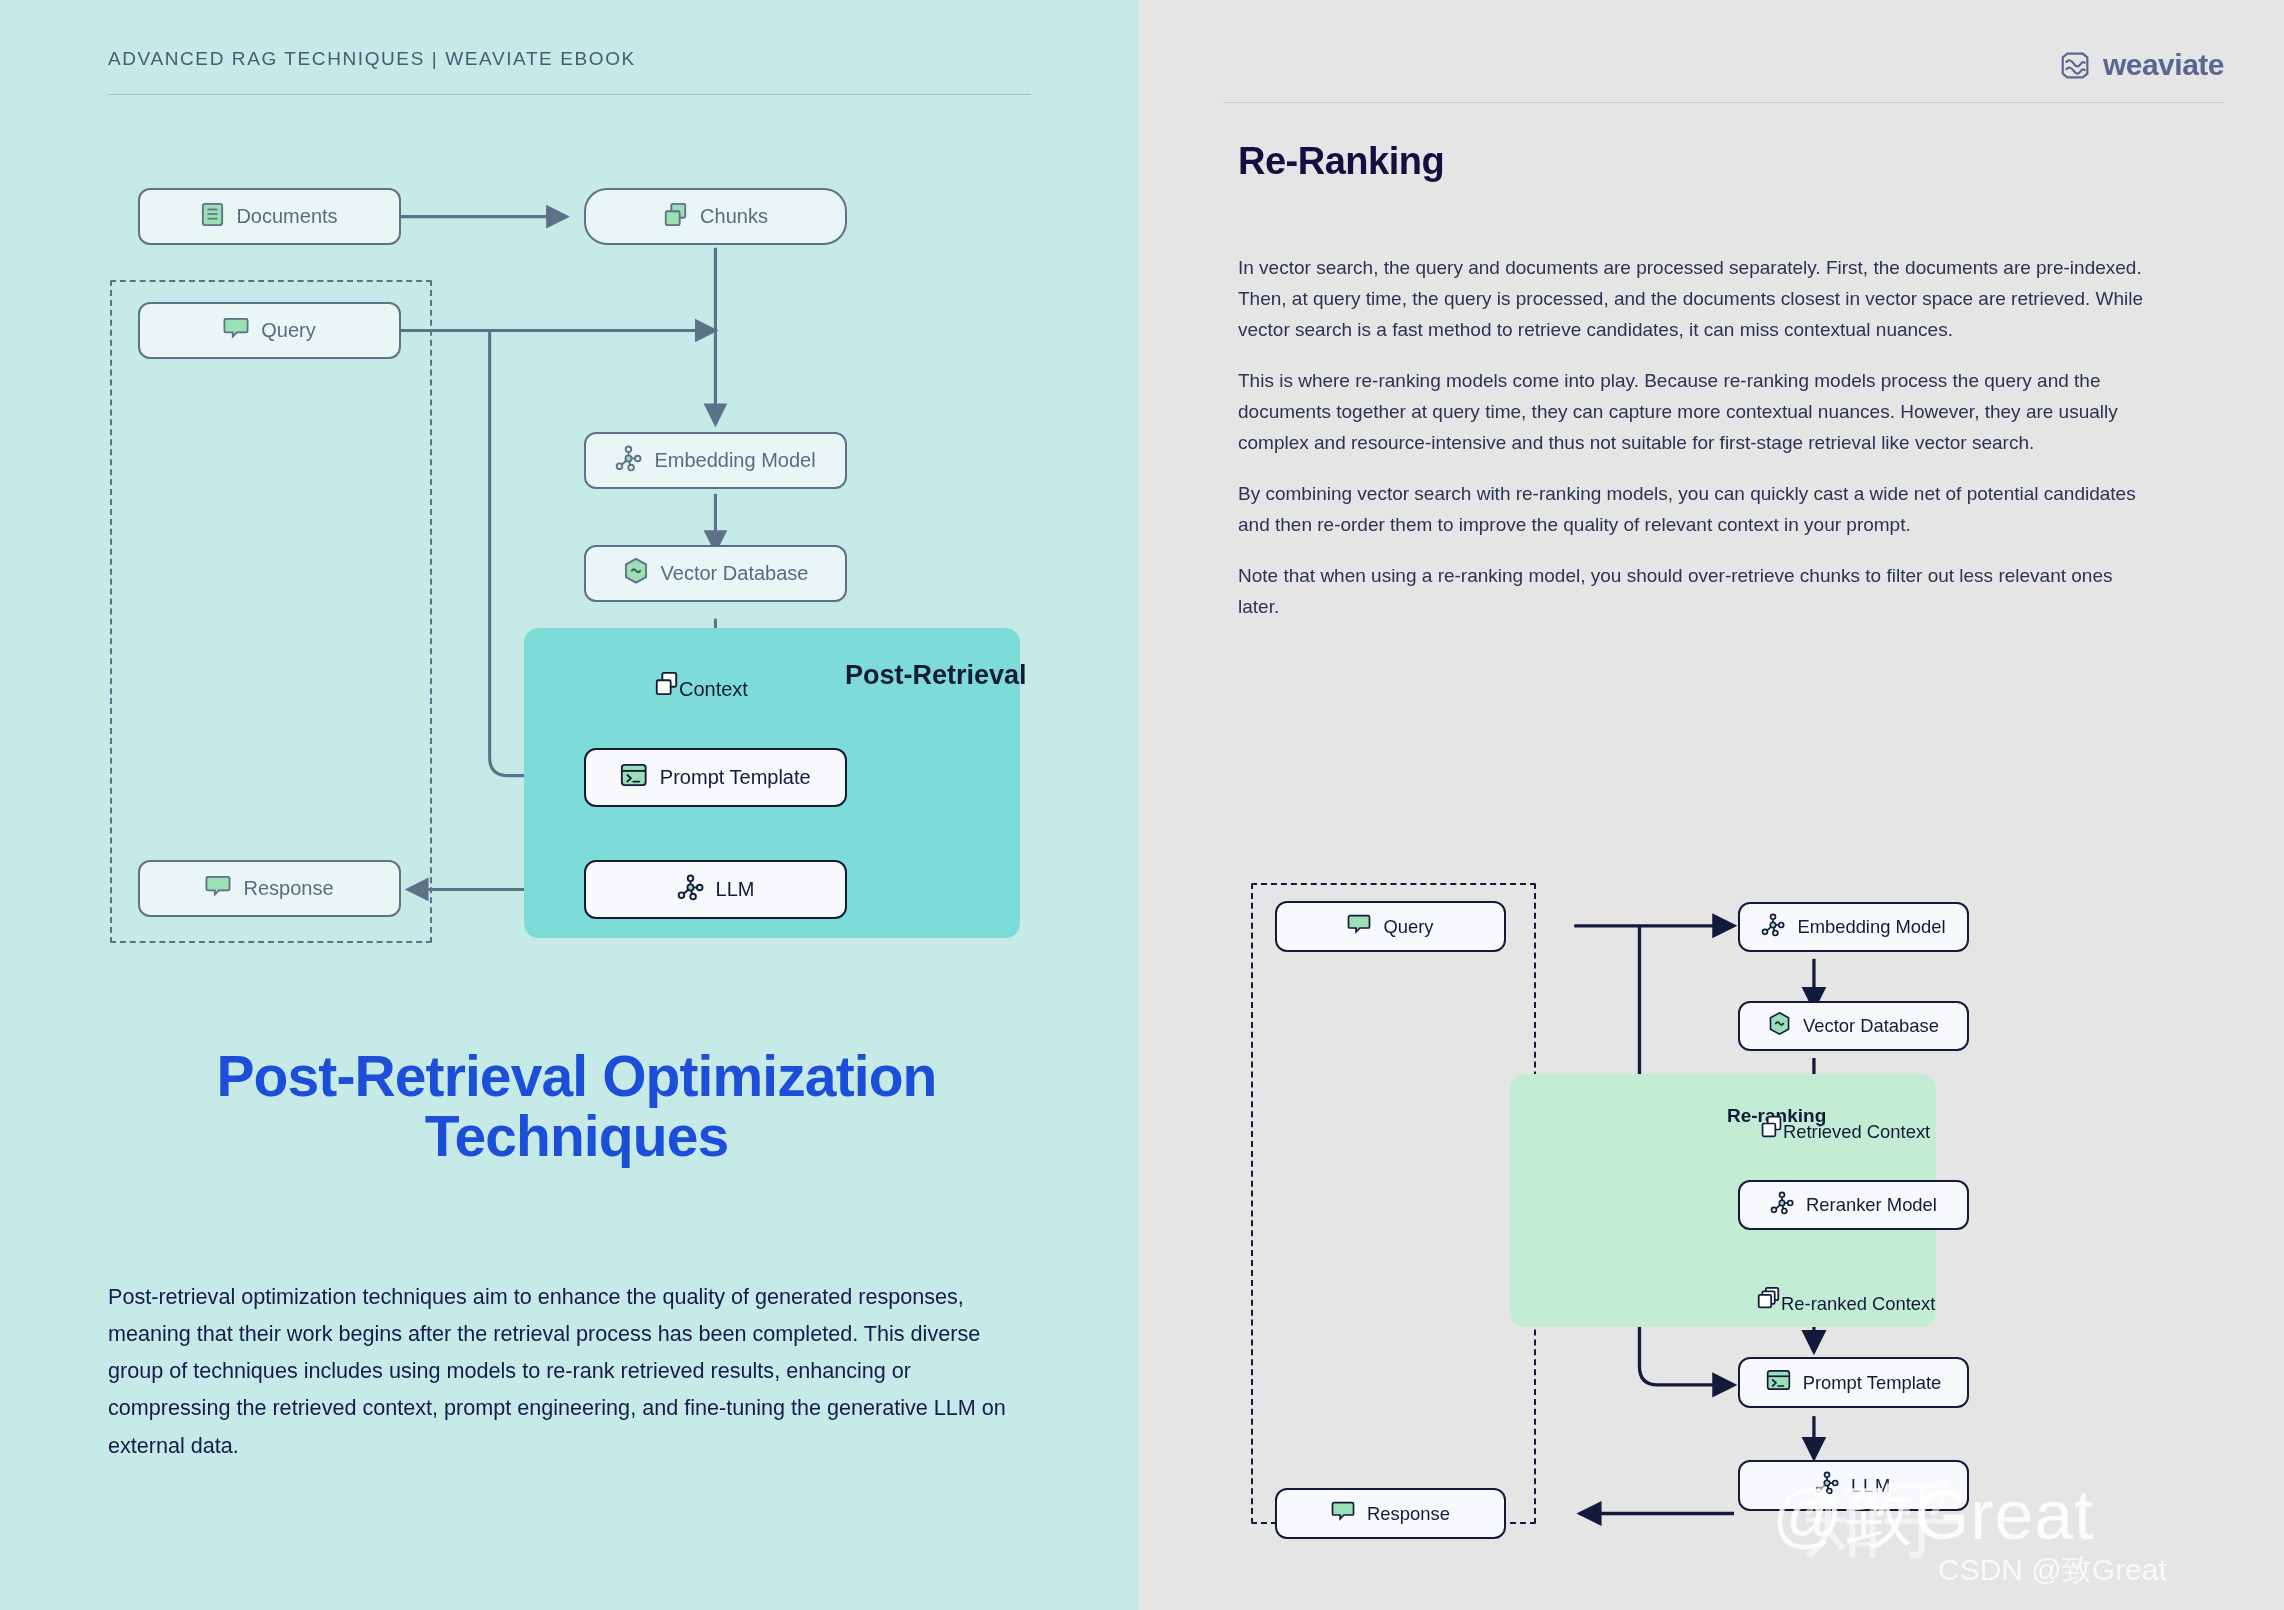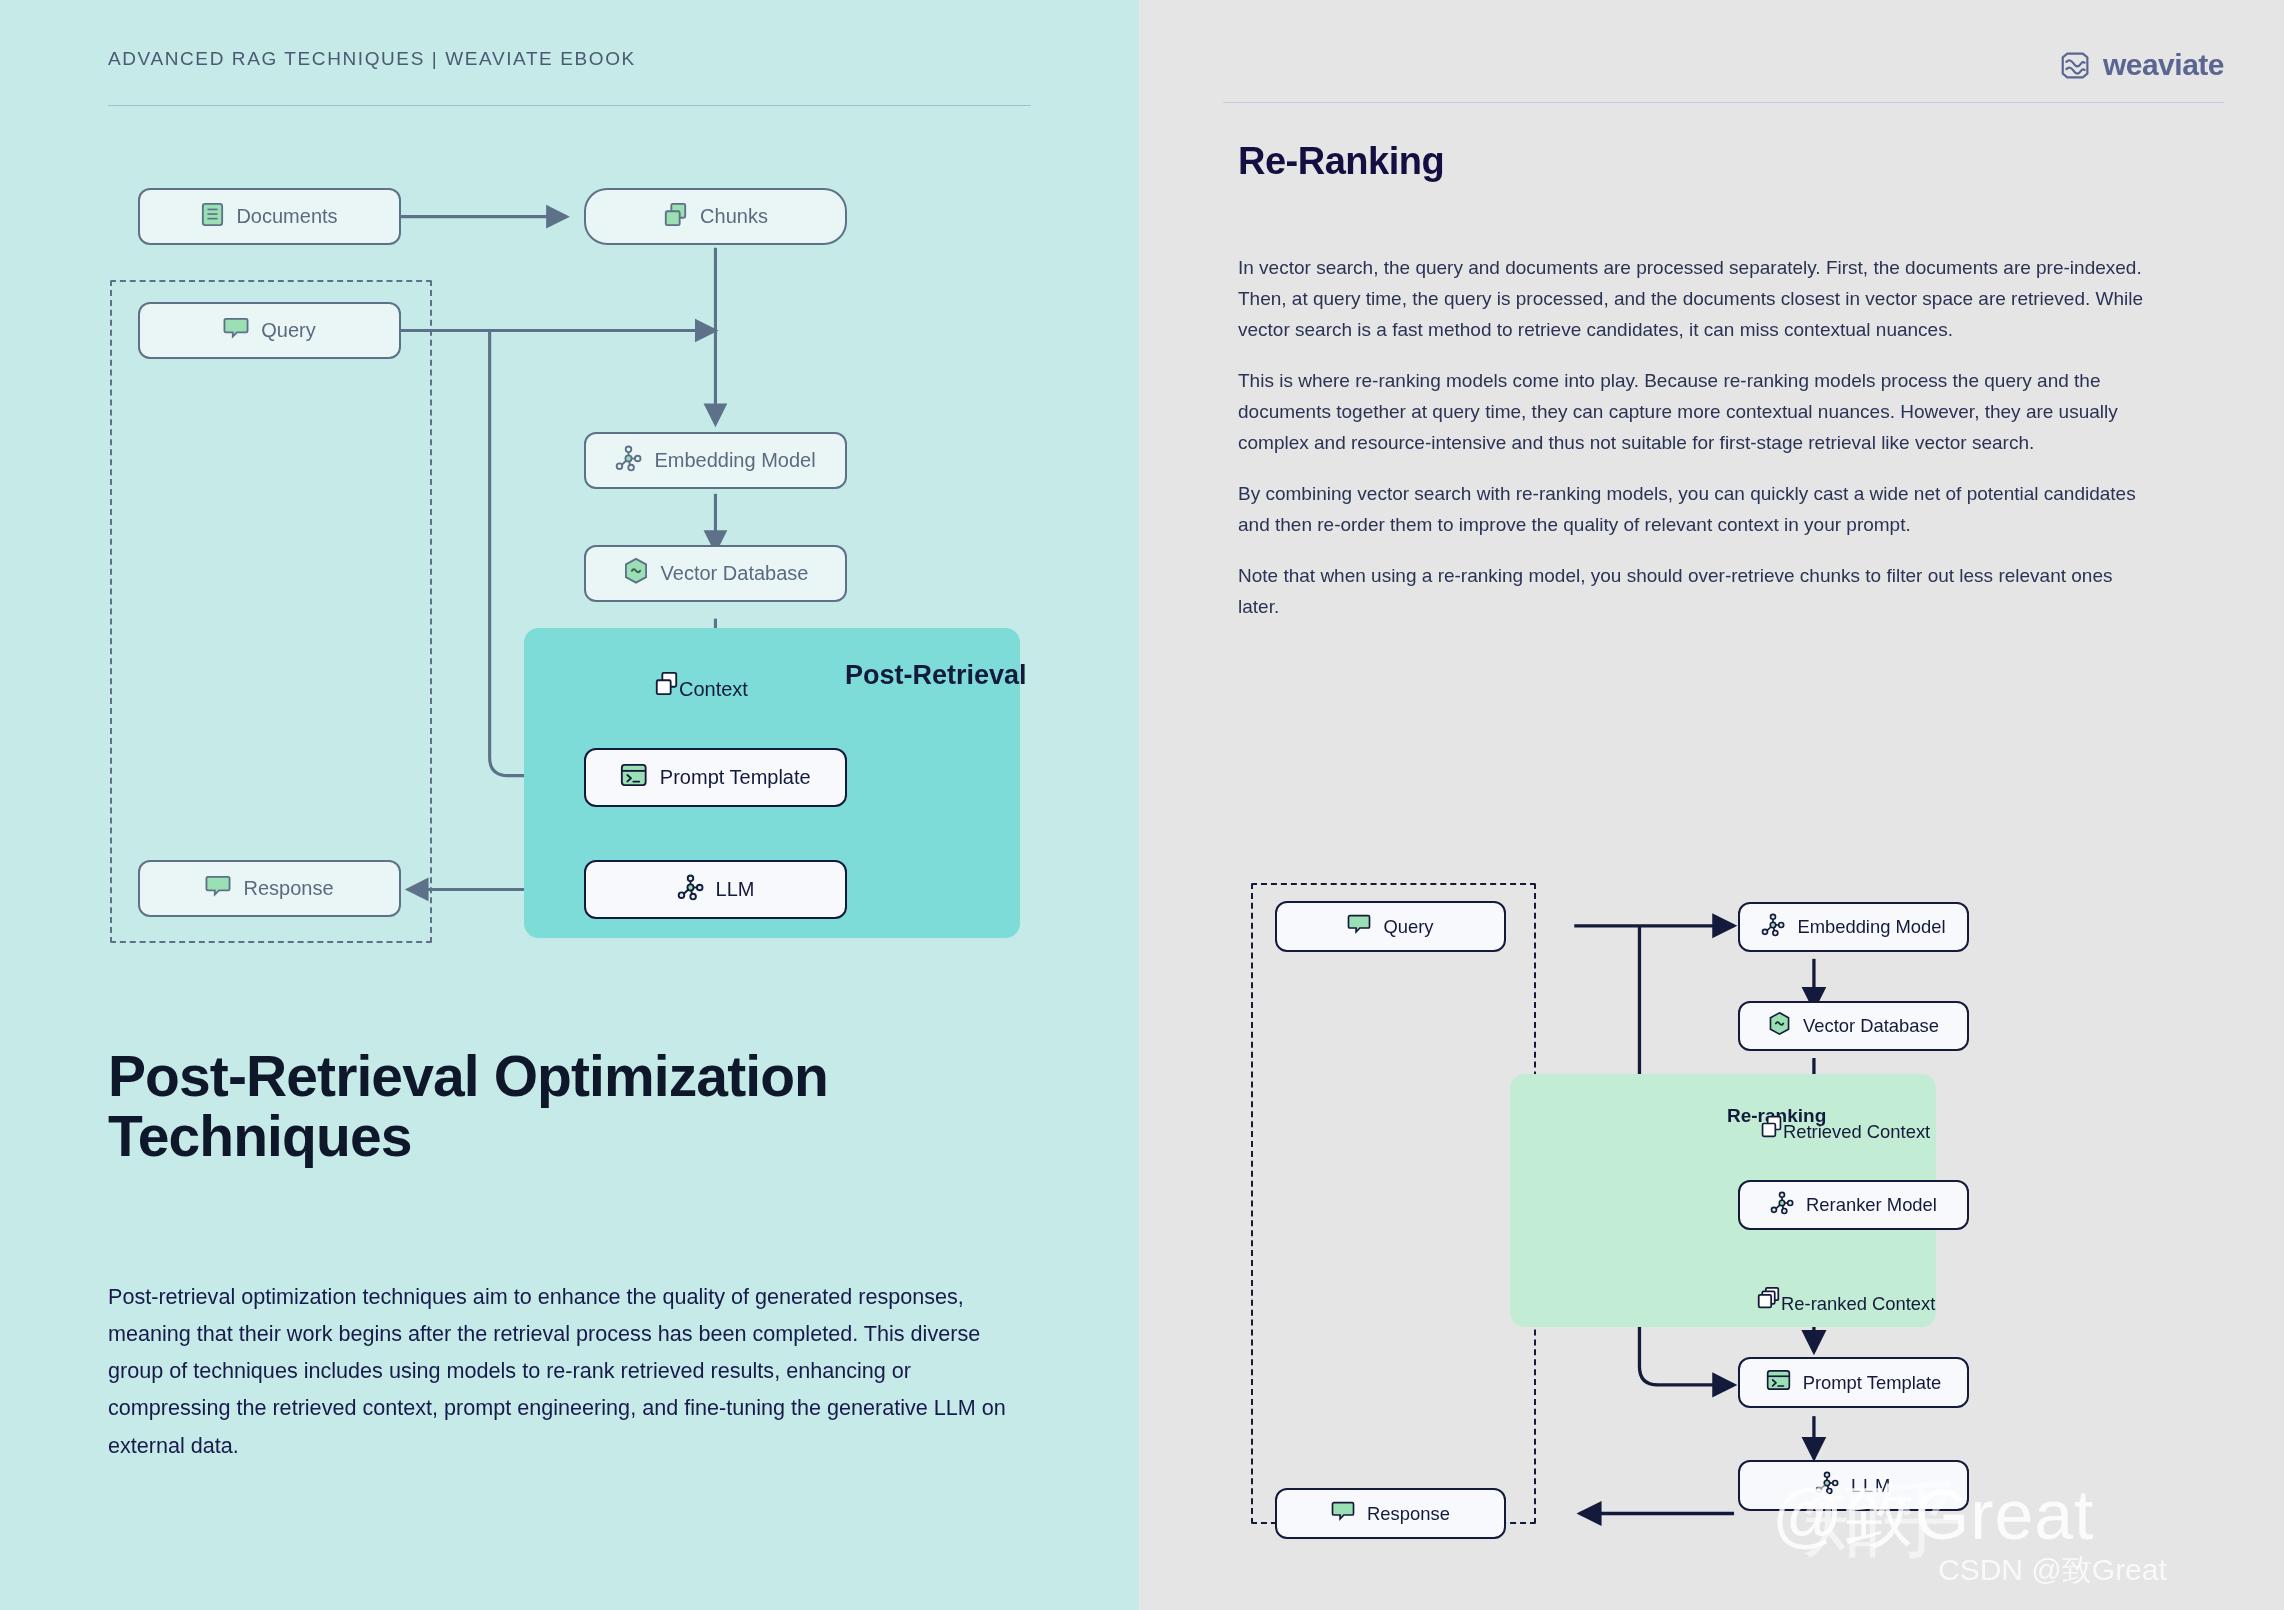--- a/index.html
+++ b/index.html
@@ -10,21 +10,21 @@
   }
   .page { position: relative; width: 2285px; height: 1611px; display: flex; }
 
   
   .col-left  { width: 1139px; height: 100%; background: #c5eae8; position: relative; }
   .col-right { width: 1146px; height: 100%; background: #e5e5e5; position: relative; }
 
   
   .hdr-left {
     position: absolute; left: 108px; top: 48px; width: 923px;
-    padding-bottom: 35px; border-bottom: 1.8px solid #9ec3c6;
+    padding-bottom: 24px; border-bottom: 1.8px solid #9ec3c6;
   }
   .hdr-left .kicker {
     font-size: 19px; letter-spacing: 1.6px; color: #4b5a72; font-weight: 400;
     white-space: nowrap;
   }
   .hdr-right {
     position: absolute; left: 84px; top: 48px; width: 1001px;
     padding-bottom: 20px; border-bottom: 1.8px solid #c2cfe3;
     display: flex; justify-content: flex-end; align-items: center;
   }
@@ -51,22 +51,22 @@
 
   .dashbox { position: absolute; border: 2.8px dashed #5d7288; border-radius: 1.8px; }
   .dashbox.dark { border-color: #141a3c; }
 
   .shade { position: absolute; border-radius: 14.7px; }
 
   svg.wires { position: absolute; left: 0; top: 0; overflow: visible; pointer-events: none; }
 
   
   .h1-big {
-    position: absolute; font-size: 57px; font-weight: 700; color: #0f172a;
-    line-height: 1.05; letter-spacing: -0.9px;
+    position: absolute; font-size: 57px; font-weight: 700; color: #1d4ed8;
+    line-height: 1.05; letter-spacing: -0.9px; text-align: center;
   }
   .h2 {
     position: absolute; font-size: 38px; font-weight: 700; color: #130f40;
     letter-spacing: -0.5px;
   }
   .body-left {
     position: absolute; font-size: 21.6px; line-height: 1.72; color: #171a4a;
   }
   .body-right {
     position: absolute; font-size: 19px; line-height: 1.63; color: #2b3354;

